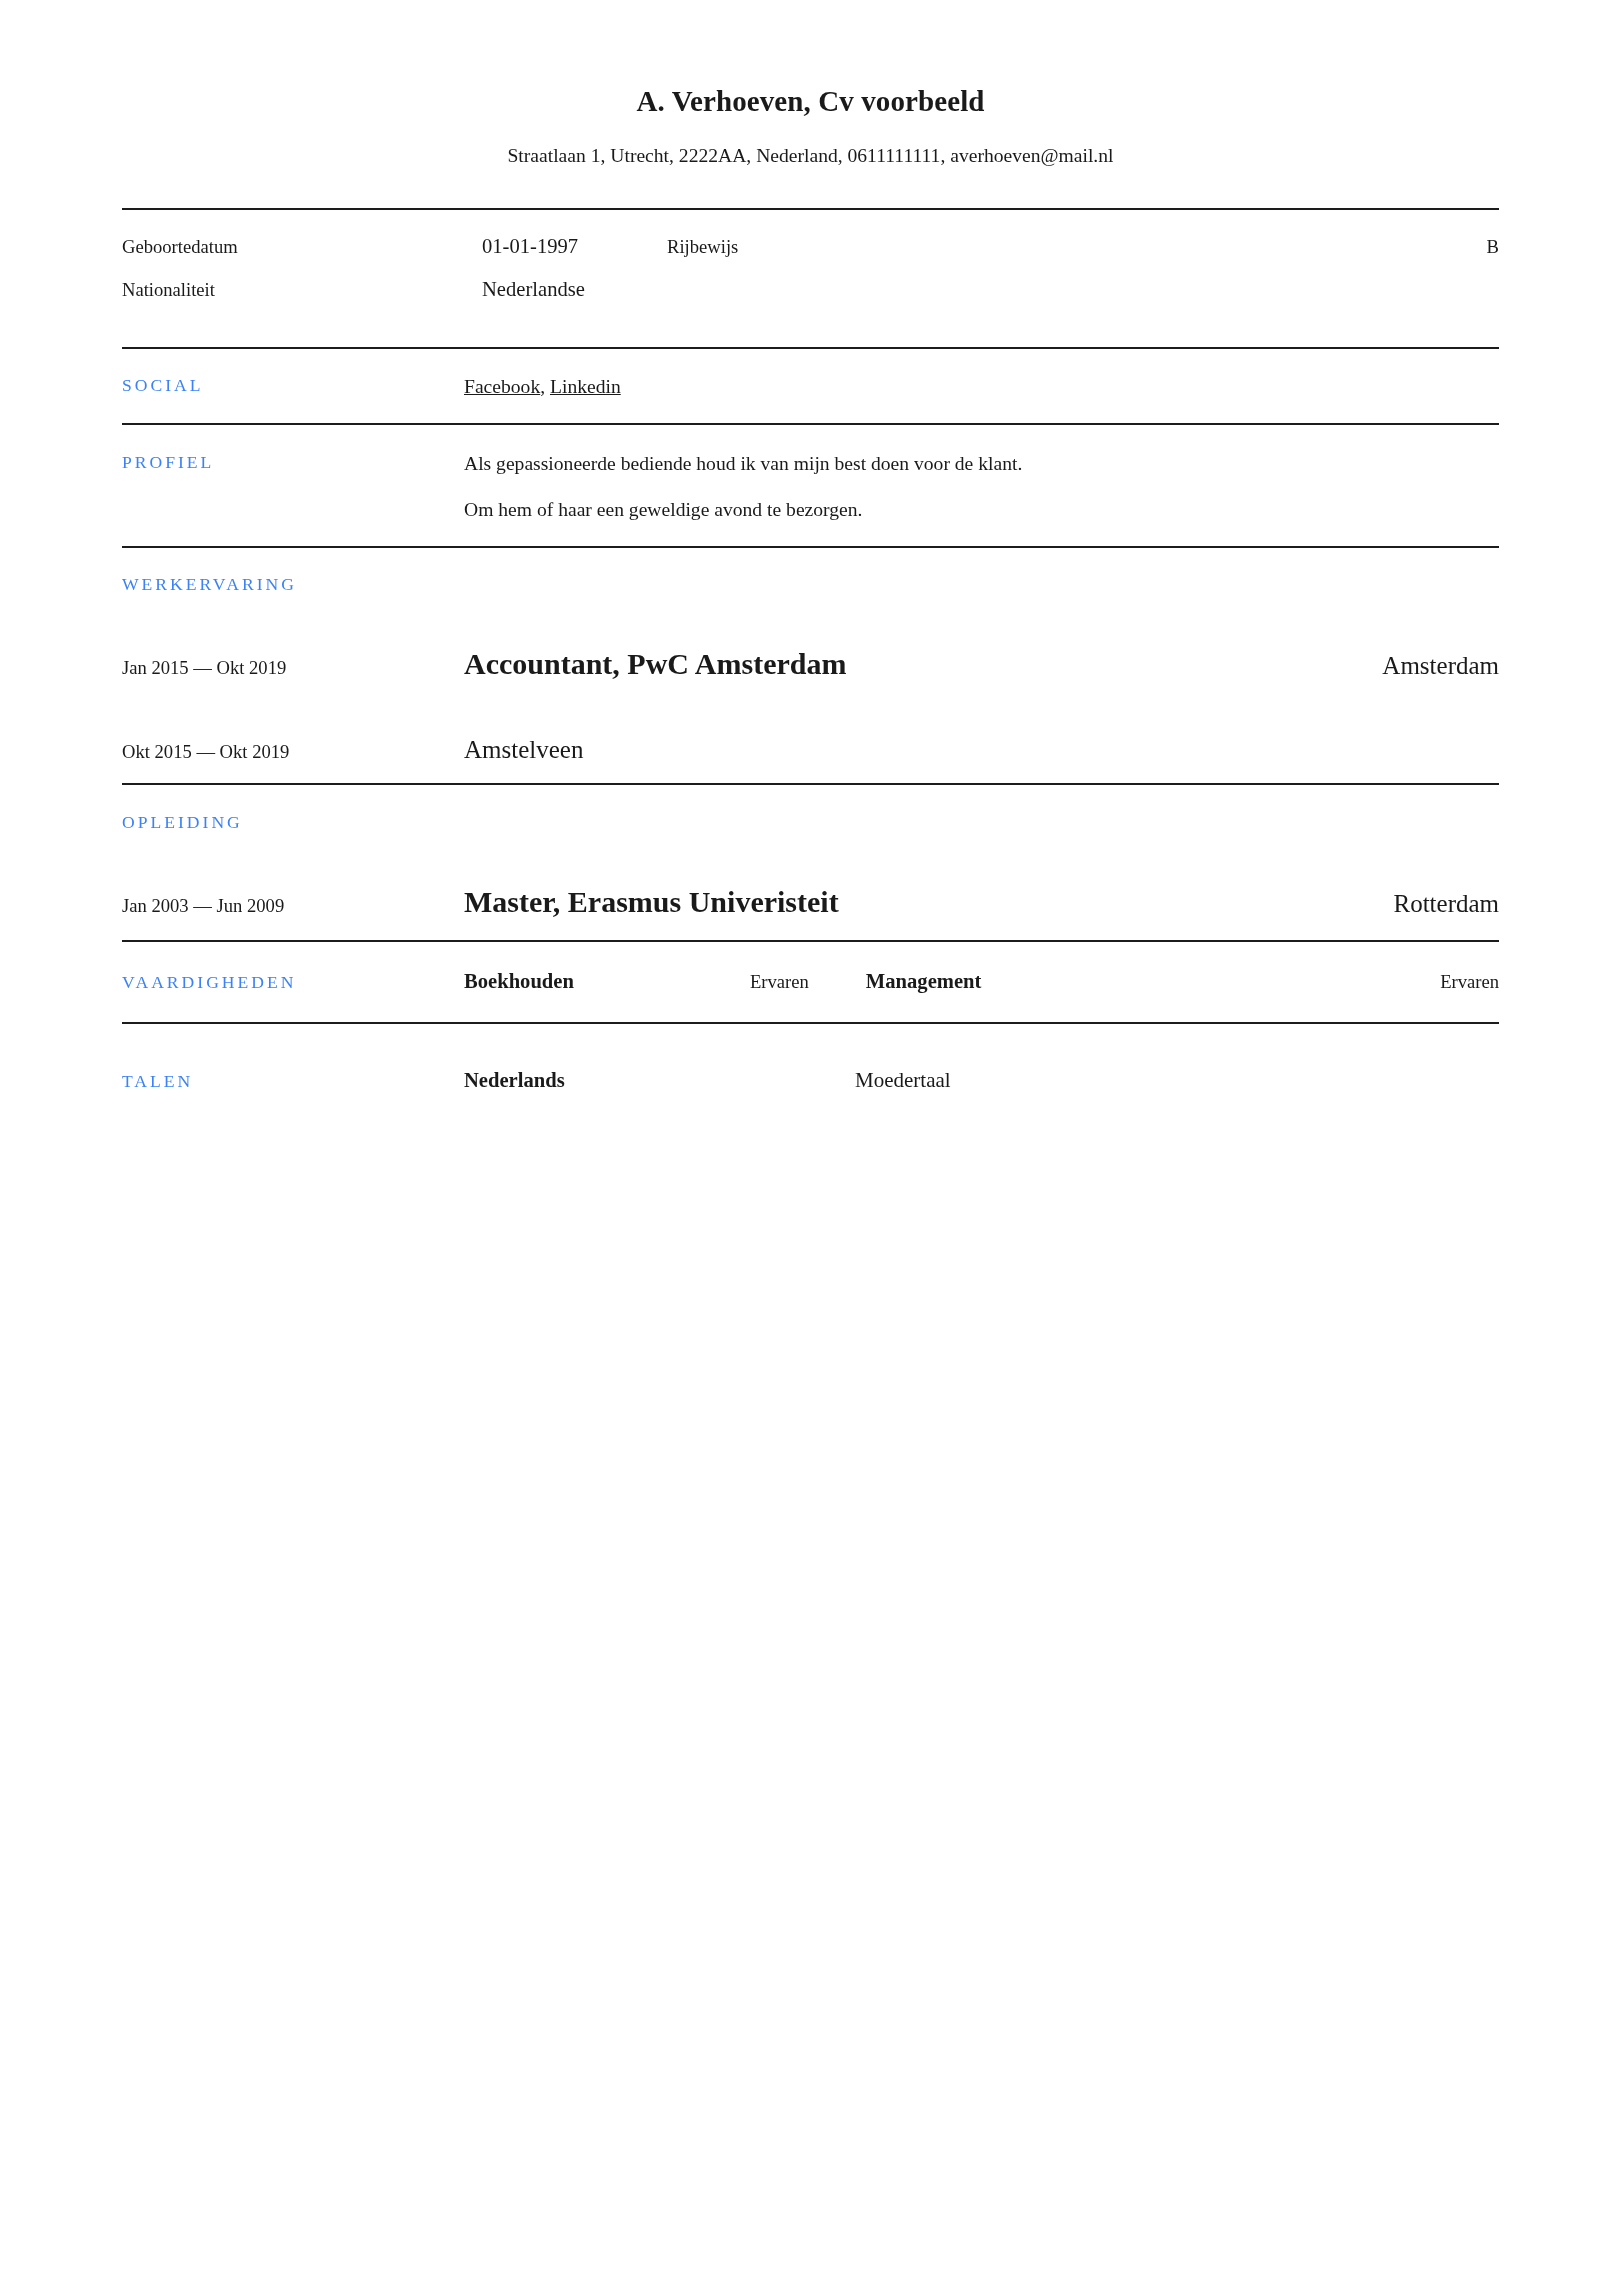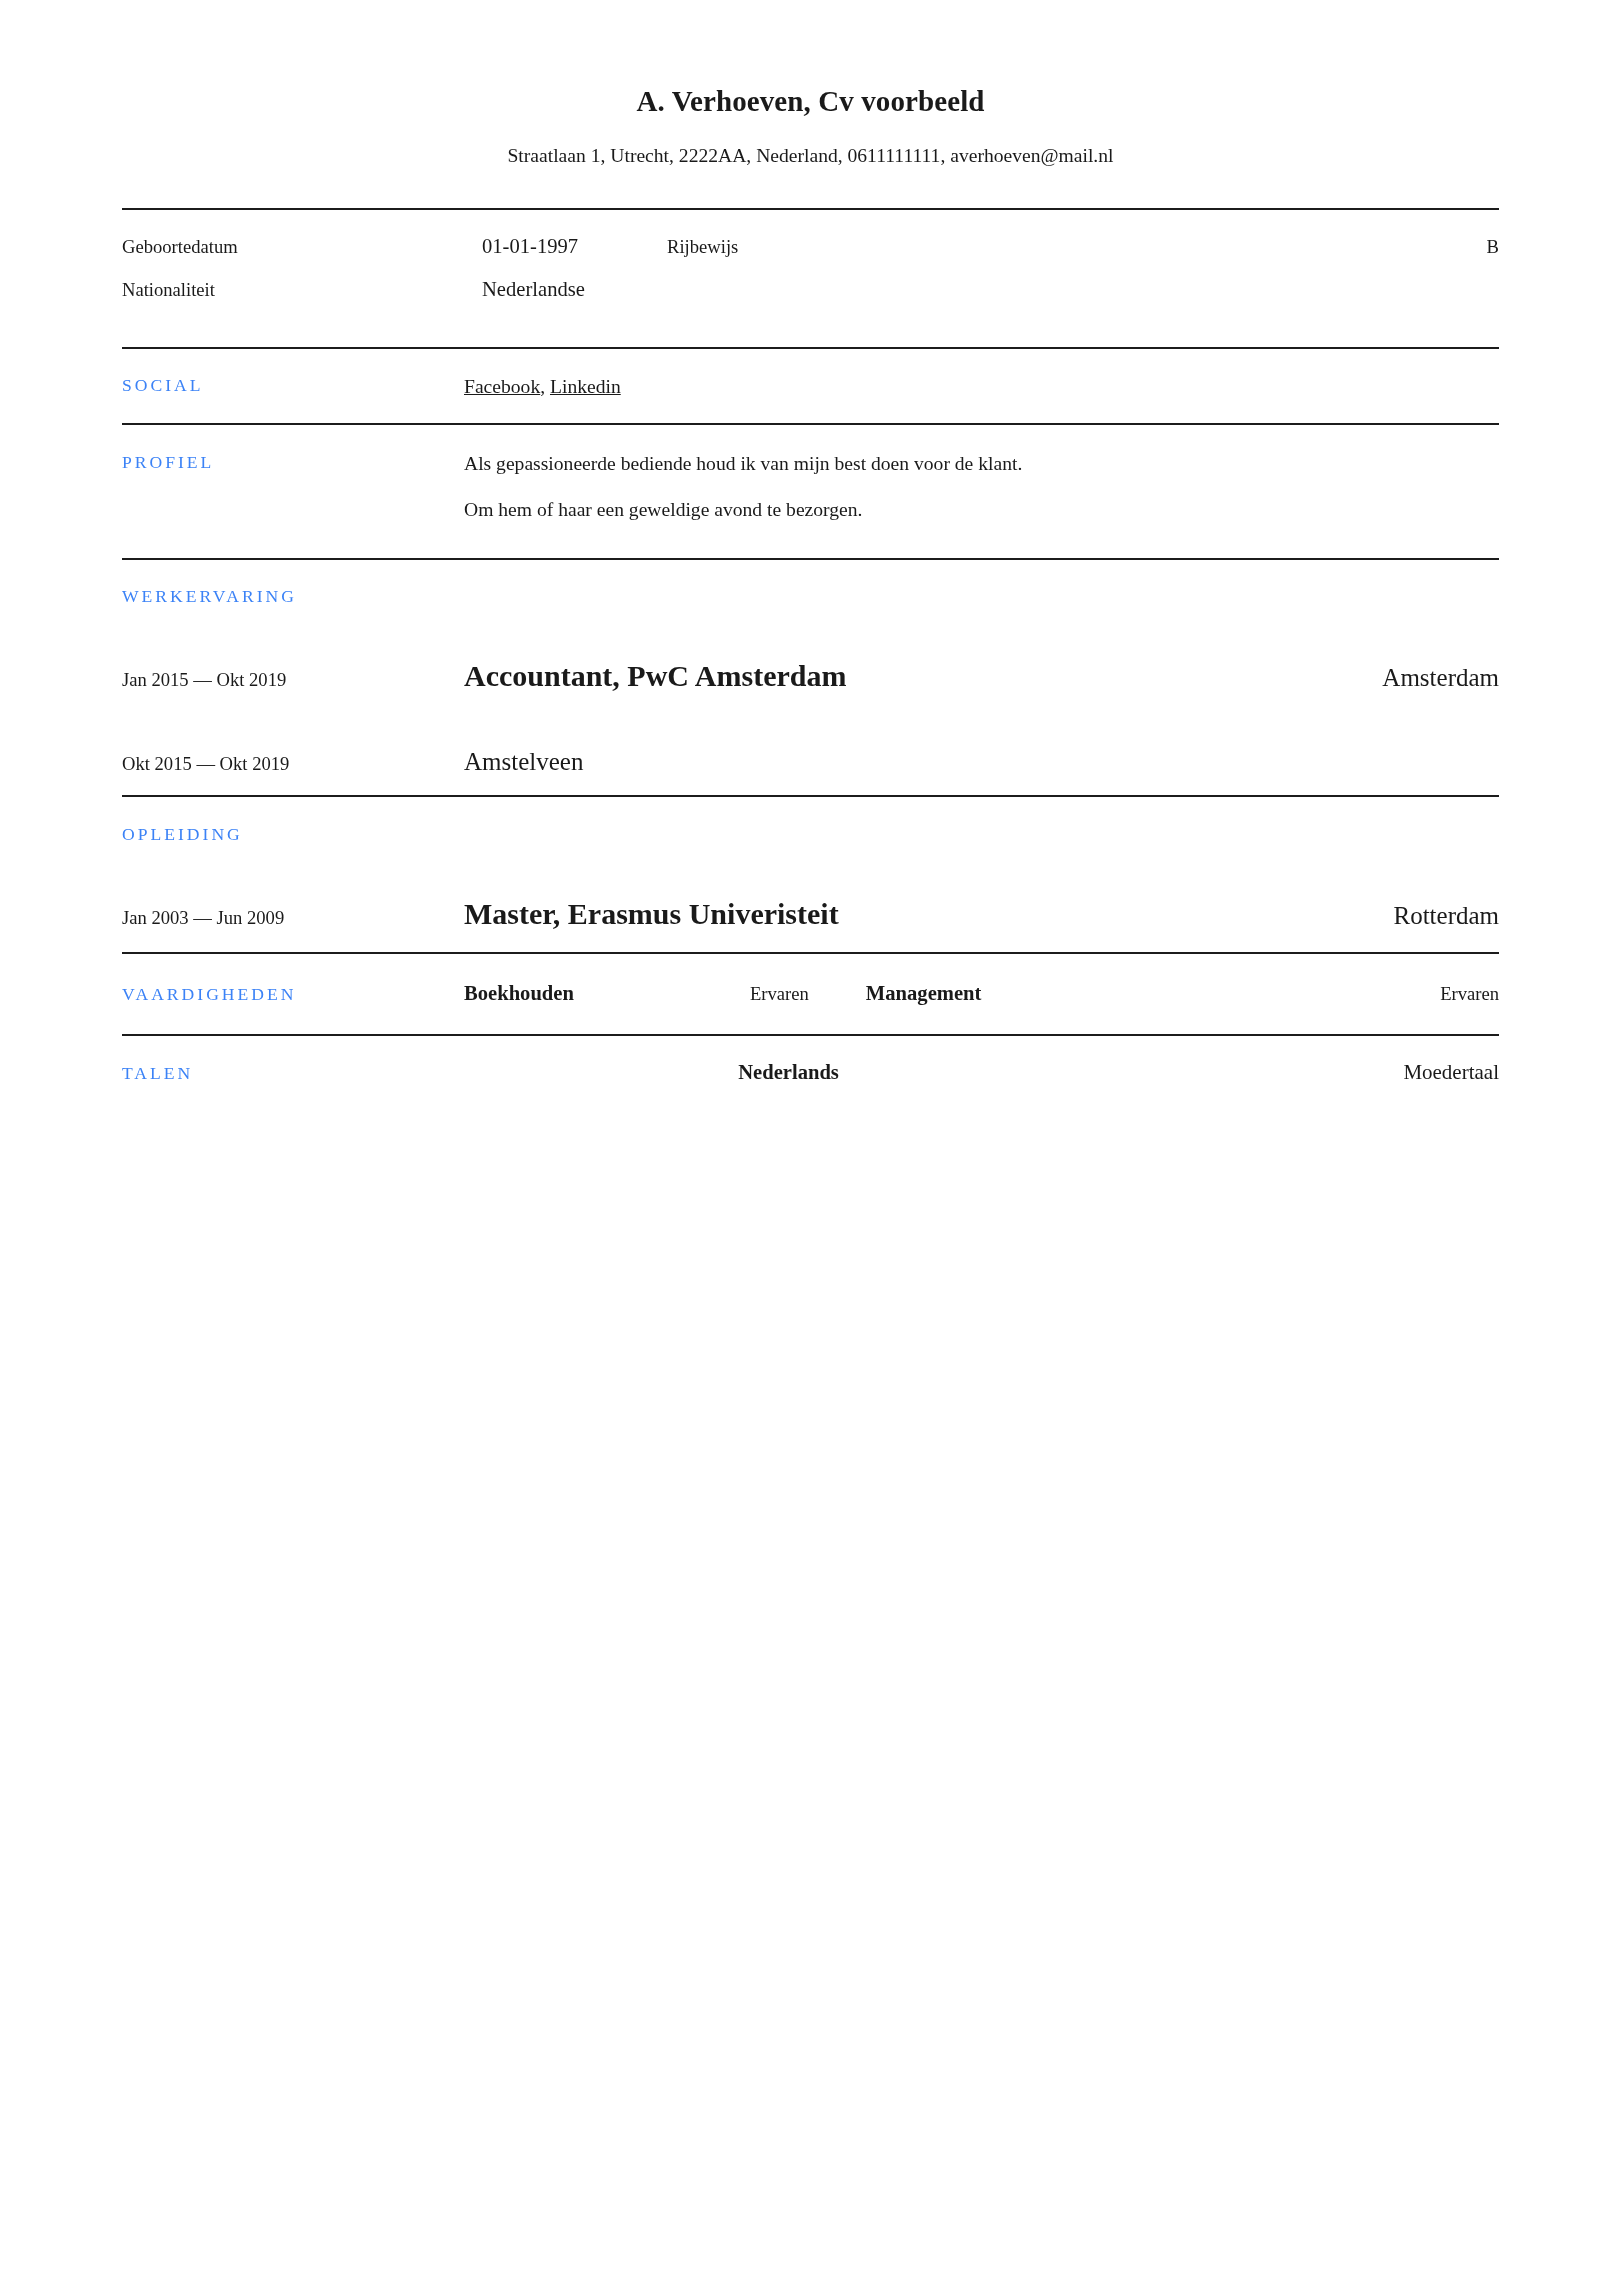--- a/index.html
+++ b/index.html
@@ -113,21 +113,21 @@
   }
   .social-links a {
     color: #1a1a1a;
     text-decoration: underline;
   }
   .profile-line {
     font-size: 19.6px;
     line-height: 1.25;
     margin-bottom: 21.6px;
   }
-  .profile-line:last-child { margin-bottom: 12px; }
+  .profile-line:last-child { margin-bottom: 0; }
 
   
   .exp-section {
     padding-top: 26.5px;
     padding-bottom: 19.6px;
   }
   .exp-head {
     margin-bottom: 33px;
   }
   .entry {
@@ -186,23 +186,22 @@
   }
   .skill-1-name { flex: 0 0 286px; width: 286px; }
   .skill-1-level { flex: 0 0 auto; }
   .skill-2-name { flex: 0 0 auto; margin-left: 57px; }
   .skill-2-level { margin-left: auto; text-align: right; }
 
   
   .lang-row {
     display: flex;
     align-items: baseline;
-    padding-top: 24px;
+    padding-top: 44px;
     padding-bottom: 29px;
-    justify-content: space-between;
   }
   .lang-label {
     flex: 0 0 342px;
     width: 342px;
   }
   .lang-name {
     flex: 0 0 391px;
     width: 391px;
     font-size: 20.6px;
     font-weight: 600;

